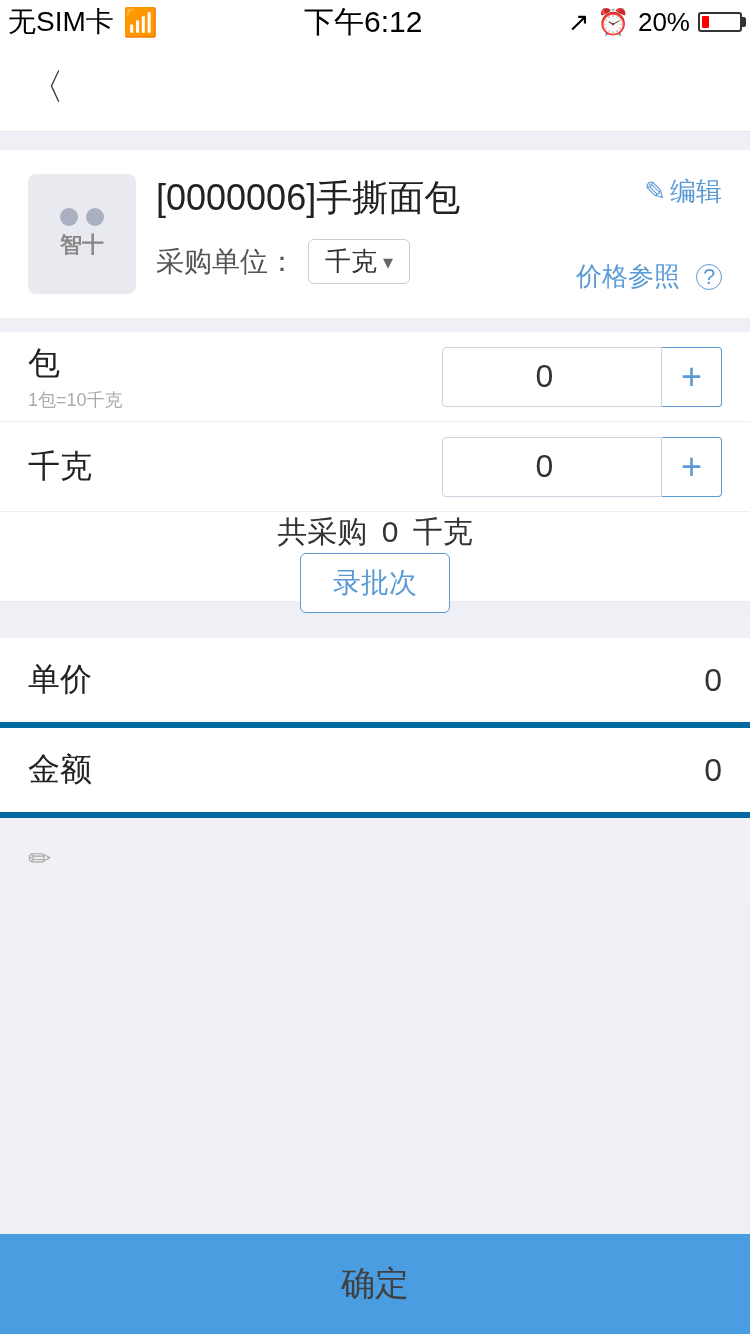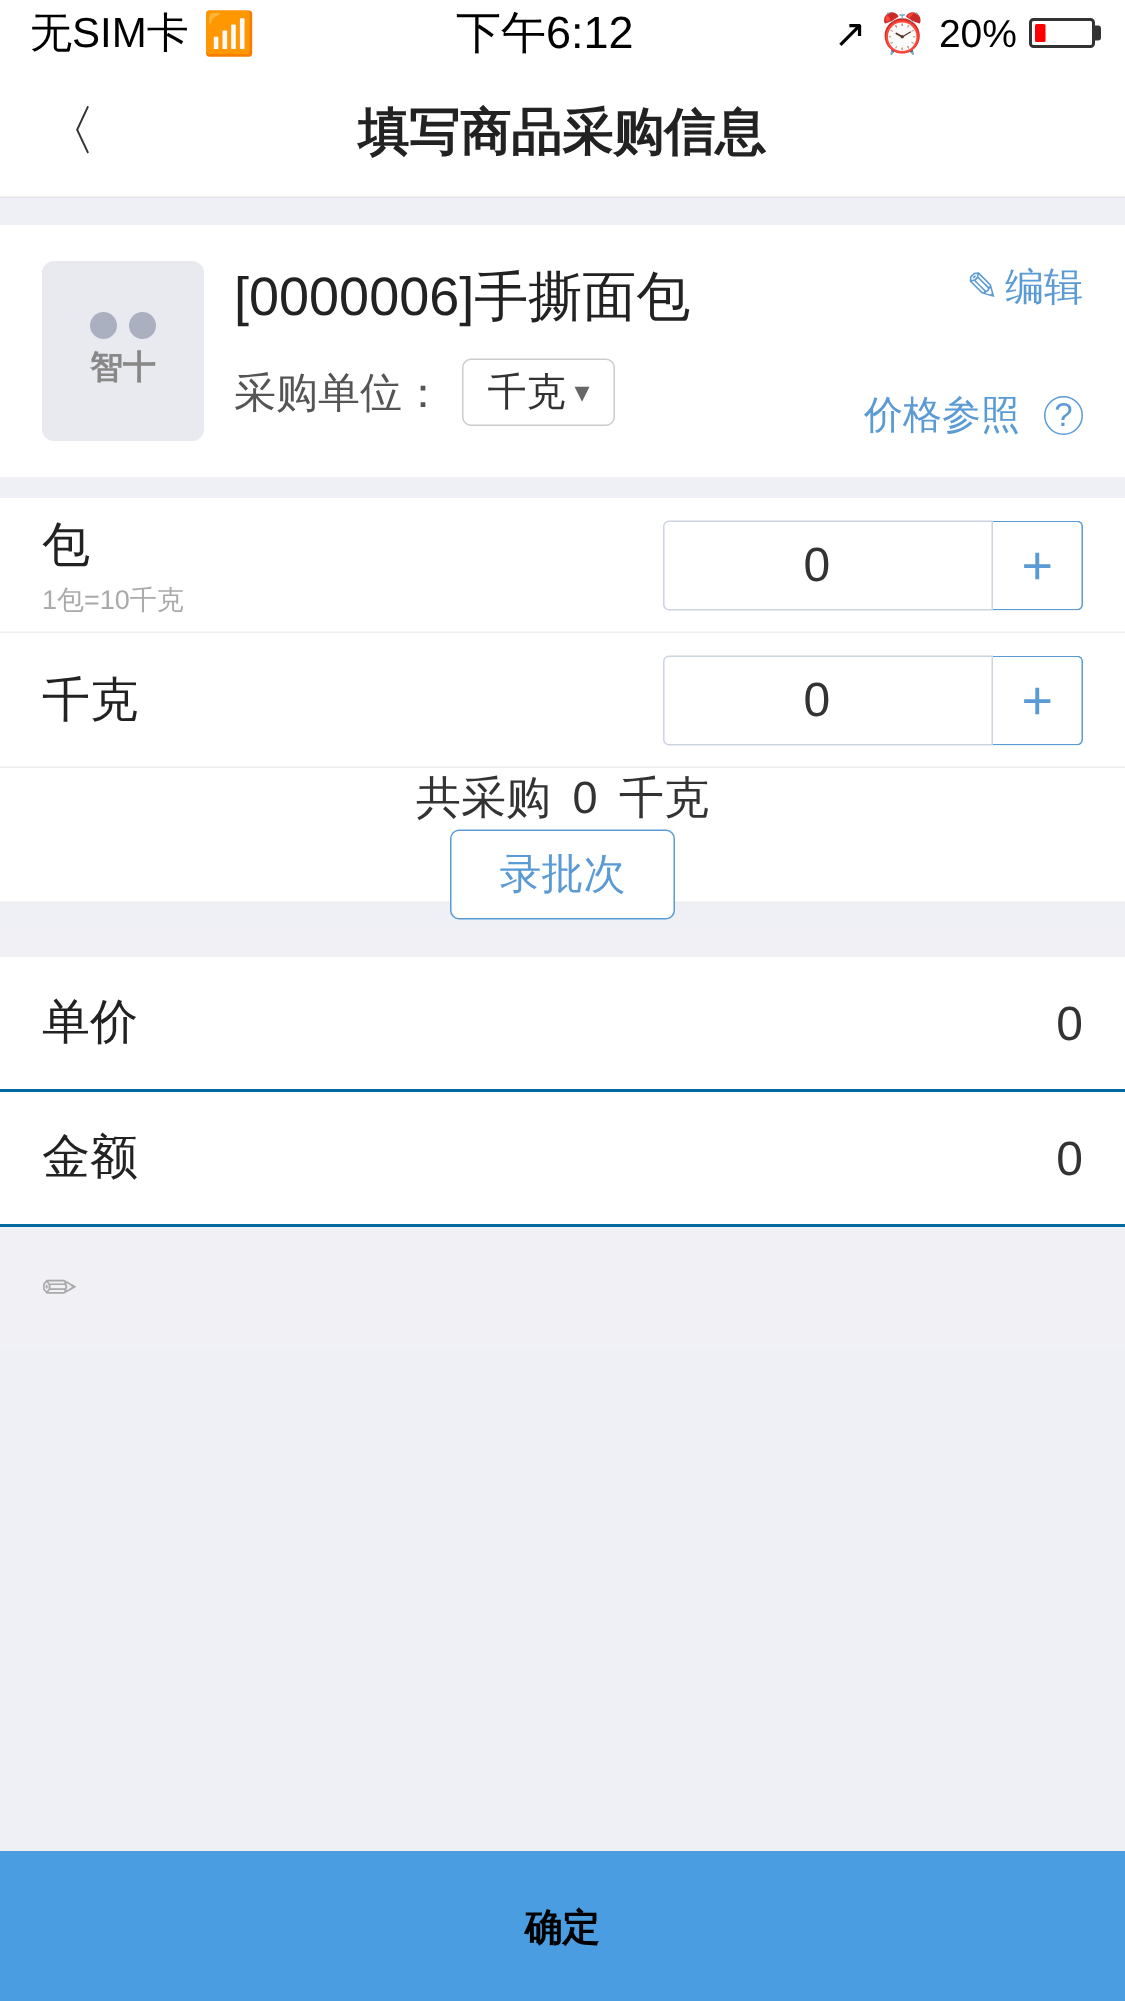--- a/index.html
+++ b/index.html
@@ -14,21 +14,21 @@
     }
 
     
     .status-bar {
       width: 750px;
       height: 44px;
       background: #fff;
       display: flex;
       align-items: center;
       justify-content: space-between;
-      padding: 0 20px;
+      padding: 0 8px;
       font-size: 28px;
       color: #000;
     }
     .status-left { display: flex; align-items: center; gap: 10px; }
     .status-center { font-size: 30px; font-weight: 500; }
     .status-right { display: flex; align-items: center; gap: 8px; font-size: 26px; }
     .battery {
       width: 44px; height: 20px;
       border: 2px solid #333;
       border-radius: 3px;
@@ -267,21 +267,21 @@
     
     .price-section {
       background: #fff;
       margin-top: 18px;
     }
     .price-row {
       display: flex;
       align-items: center;
       padding: 0 28px;
       height: 90px;
-      border-bottom: 2px solid #0369a1;
+      border-bottom: 6px solid #0369a1;
     }
     .price-row-label {
       font-size: 32px;
       color: #222;
       flex: 1;
     }
     .price-row-value {
       font-size: 32px;
       color: #333;
     }
@@ -319,23 +319,23 @@
       left: 0;
       width: 750px;
       height: 100px;
       background: #4a9de0;
       display: flex;
       align-items: center;
       justify-content: center;
       cursor: pointer;
     }
     .confirm-text {
-      color: #000000;
-      font-size: 25px;
-      font-weight: 700;
+      color: #404040;
+      font-size: 34px;
+      font-weight: 400;
     }
   </style>
 </head>
 <body>
 
 <div class="status-bar">
   <div class="status-left">
     <span>无SIM卡</span>
     <span>📶</span>
   </div>
@@ -345,21 +345,20 @@
     <span>⏰</span>
     <span>20%</span>
     <div class="battery">
       <div class="battery-fill"></div>
     </div>
   </div>
 </div>
 
 <div class="nav-bar">
   <span class="nav-back">〈</span>
-  <span class="nav-title">填写商品采购信息</span>
 </div>
 
 <div class="section-divider"></div>
 
 <div class="product-card-wrap">
   <div class="product-row1">
 
     <div class="product-thumb">
       <div class="owl-logo">
         <div class="owl-eyes">

